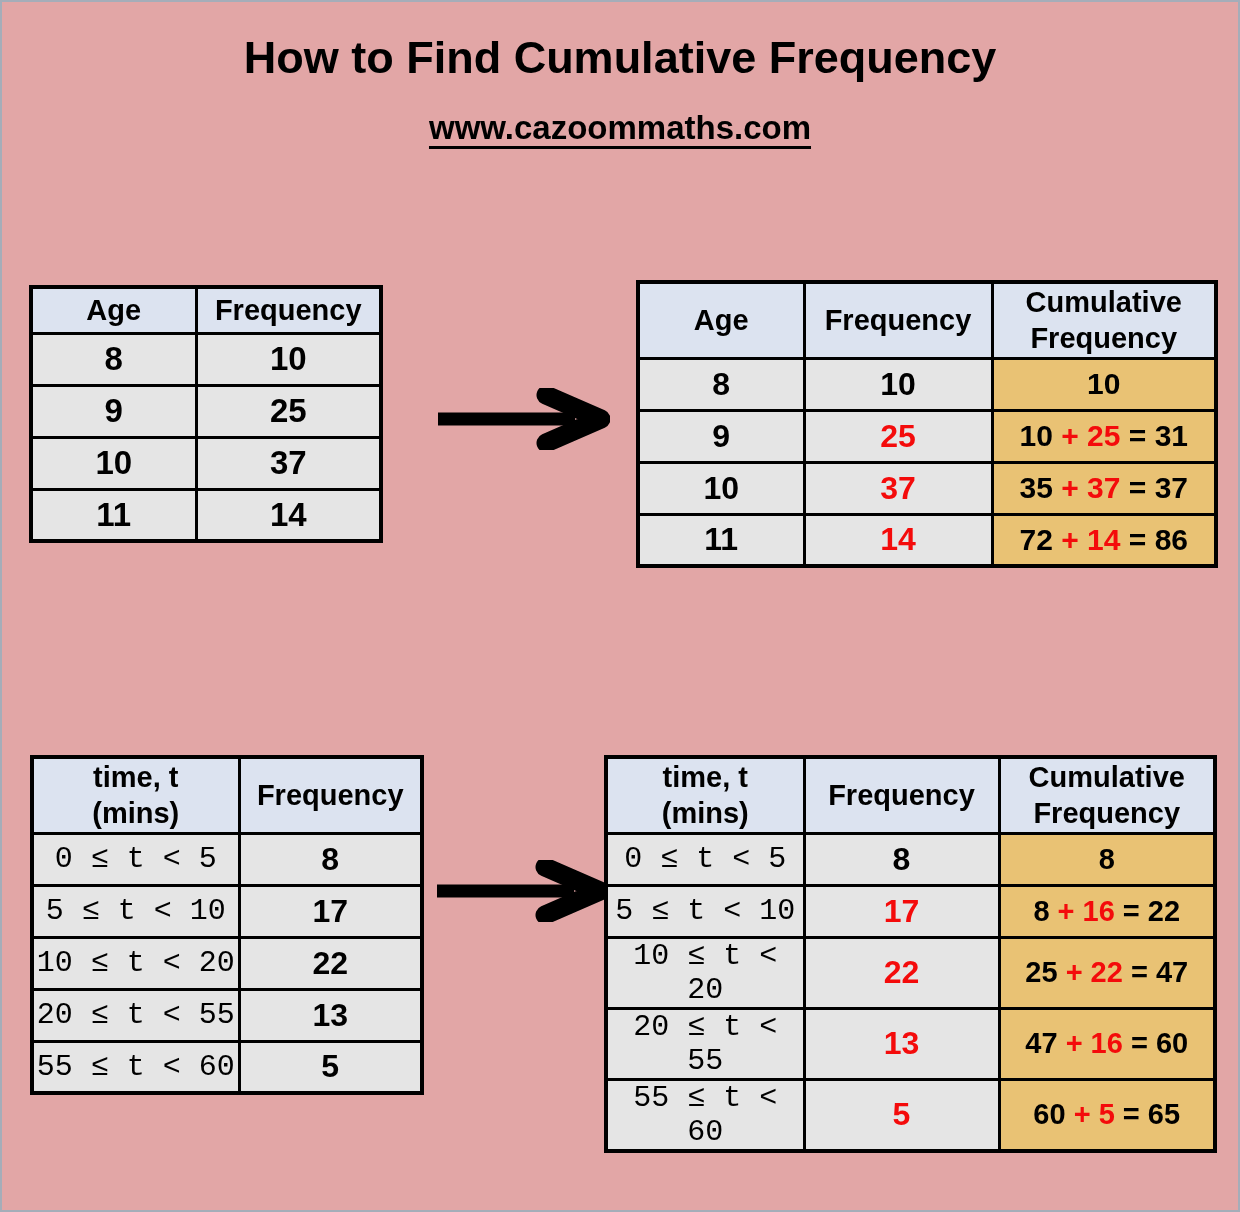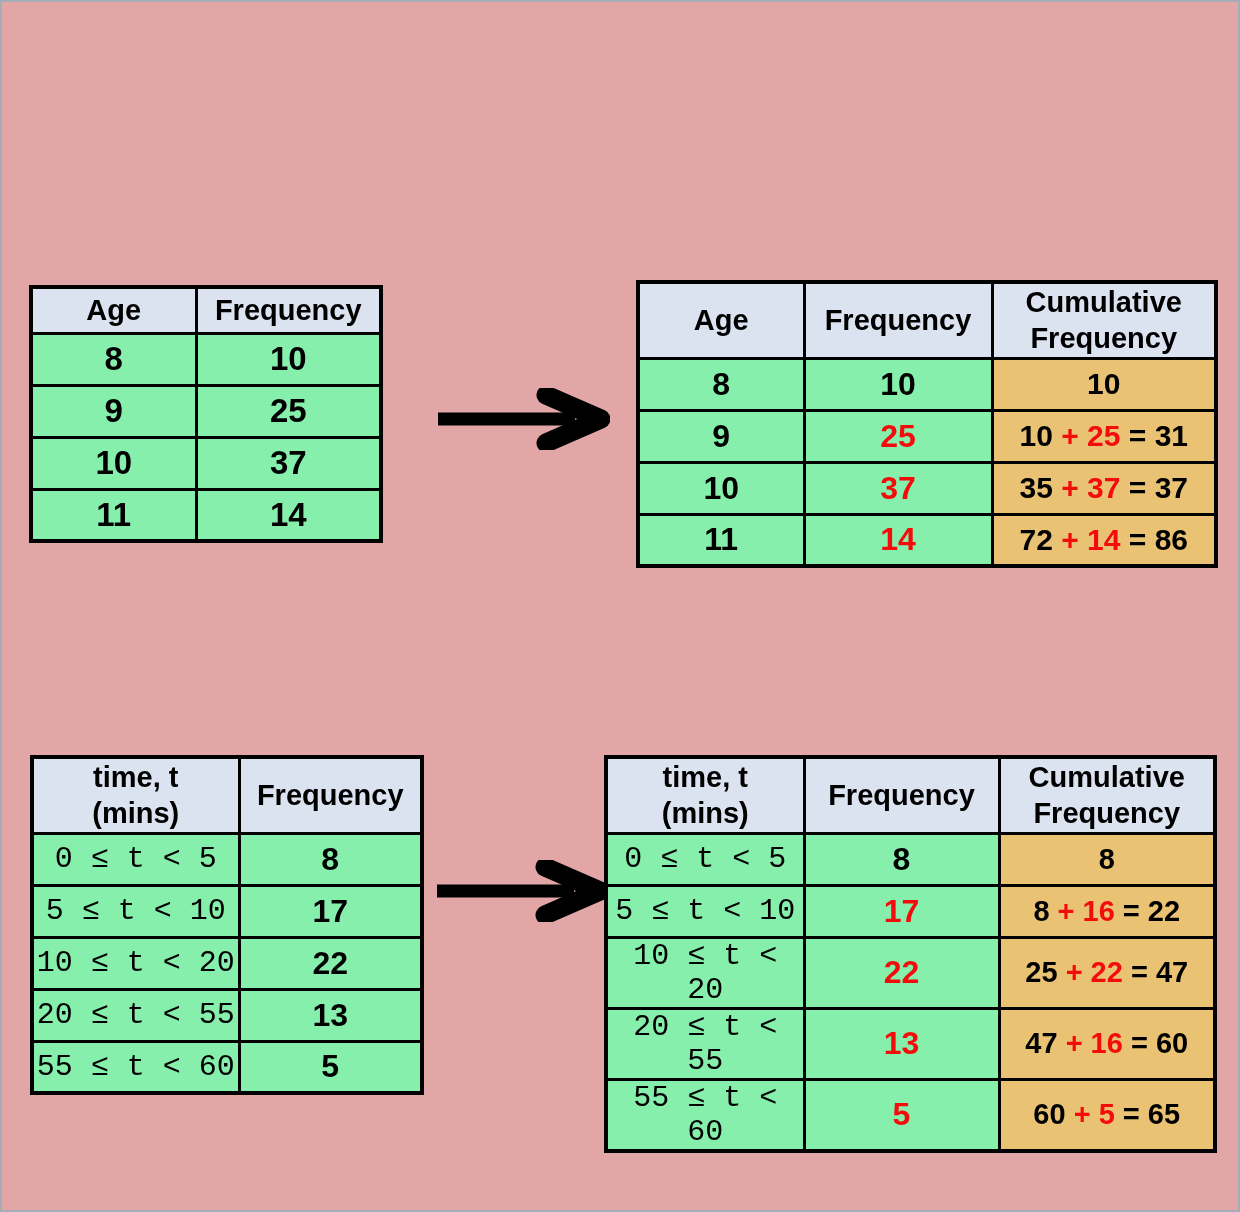--- a/index.html
+++ b/index.html
@@ -16,21 +16,21 @@
   }
   .subtitle {
     position:absolute; left:0; top:107px; width:100%; text-align:center;
   }
   .subtitle span {
     font-size:33px; font-weight:bold; color:#000;
     text-decoration:underline; text-decoration-thickness:3px; text-underline-offset:7px;
   }
   table {
     position:absolute; border-collapse:collapse; table-layout:fixed;
-    background:#86efac; border:4px solid #000;
+    background:#e5e5e5; border:4px solid #000;
   }
   th, td { border:3px solid #000; padding:0; text-align:center; vertical-align:middle; overflow:hidden; }
   th {
     background: var(--table-header, #dce3f0);
     font-weight:bold; font-size:29px; white-space:pre-line; line-height:1.25;
   }
   .t-topleft  { left:27px;  top:283px; width:350px; }
   .t-topright { left:634px; top:278px; width:578px; }
   .t-botleft  { left:28px;  top:753px; width:390px; }
   .t-botright { left:602px; top:753px; width:609px; }
@@ -47,20 +47,24 @@
   .arrow { position:absolute; width:175px; height:62px; }
   .arrow-top { left:433px; top:386px; }
   .arrow-bot { left:432px; top:858px; }
   .arrow svg { display:block; width:100%; height:100%; }
 </style>
 </head>
 <body>
 
 <div class="canvas">
 
+  <div class="title">How to Find Cumulative Frequency</div>
+  <div class="subtitle">
+    <span>www.cazoommaths.com</span>
+  </div>
 
   <table class="t-topleft">
     <colgroup>
         <col style="width:165px">
         <col style="width:185px">
       </colgroup>
     <thead>
       <tr>
         <th>Age</th>
         <th>Frequency</th>

